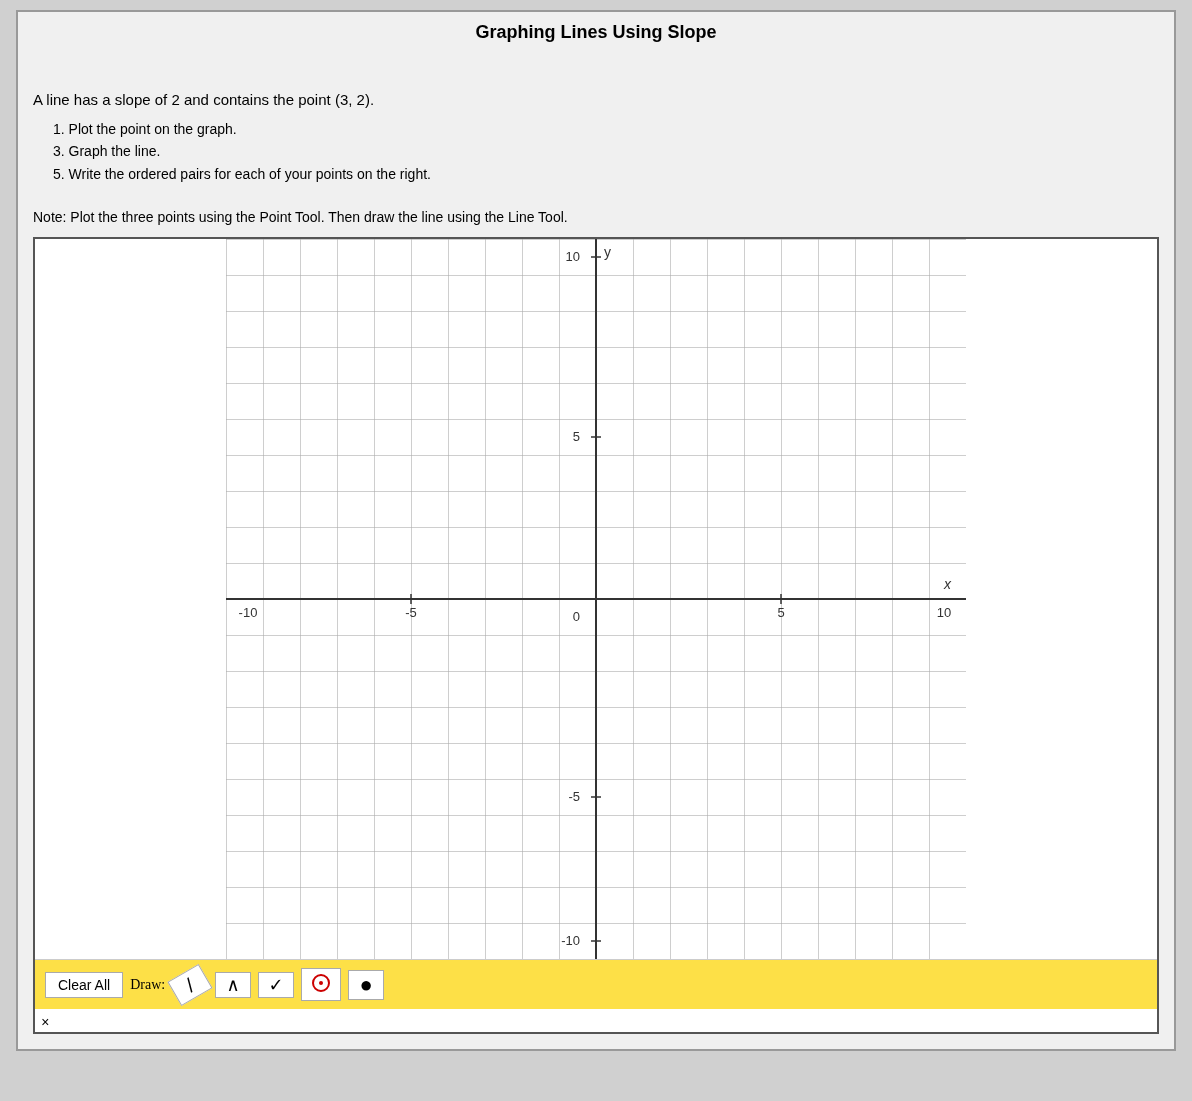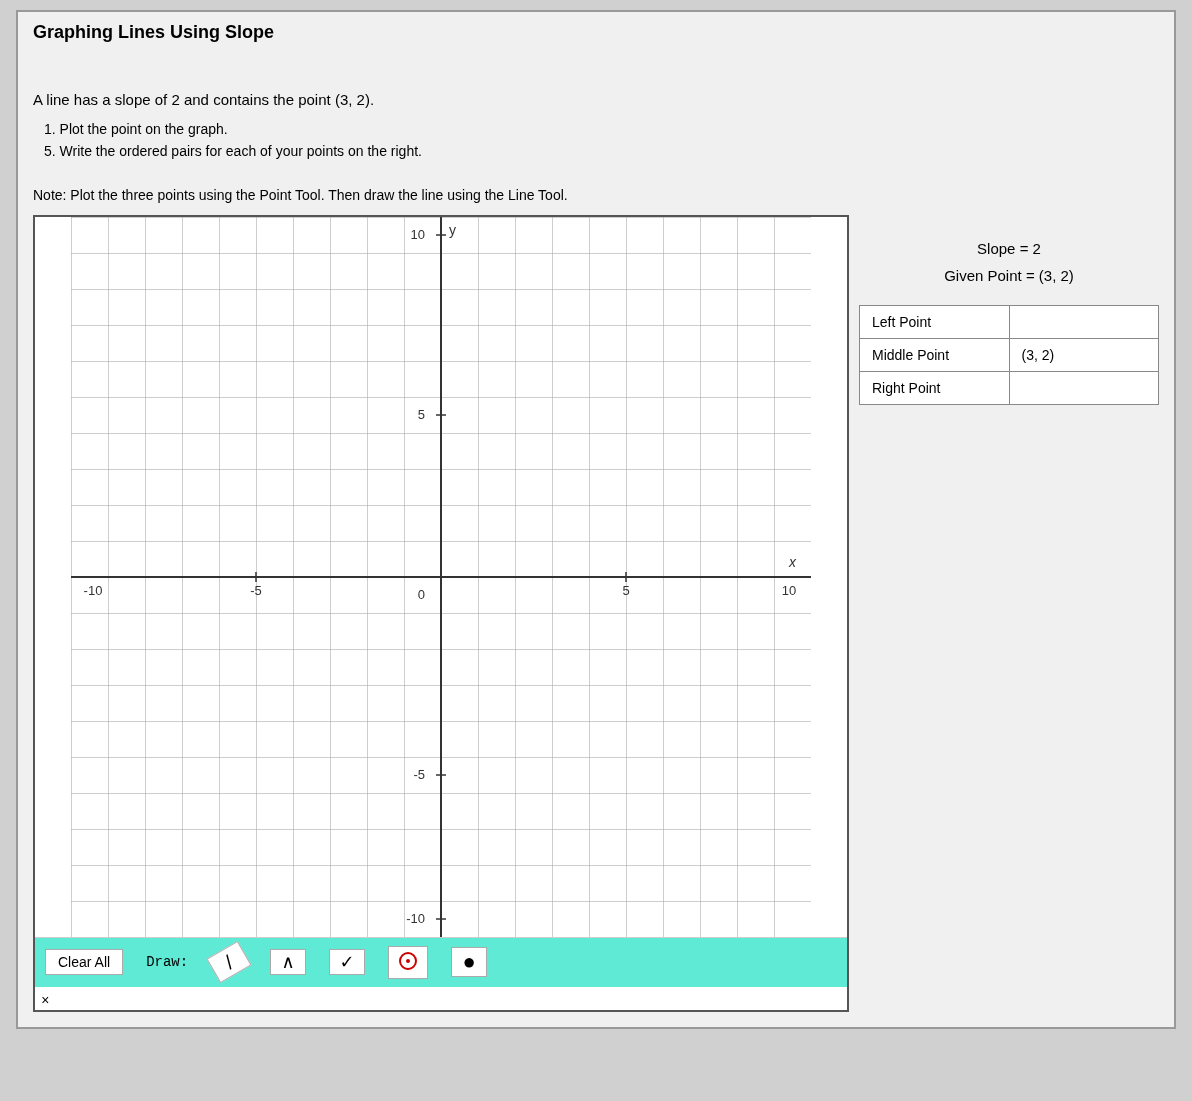--- a/index.html
+++ b/index.html
@@ -13,34 +13,35 @@
       justify-content: center;
       padding: 10px;
     }
     .main-container {
       background: #f0f0f0;
       border: 2px solid #999;
       width: 1160px;
       padding: 10px 15px 15px 15px;
     }
     .page-title {
+      text-align: center;
       font-size: 18px;
       font-weight: bold;
       margin-bottom: 8px;
       font-family: Arial, sans-serif;
     }
     .problem-text {
       font-size: 15px;
       margin-bottom: 10px;
       font-family: Arial, sans-serif;
       margin-top: 48px;
     }
     .instructions {
       font-size: 14px;
-      margin-left: 11px;
+      margin-left: 20px;
       margin-bottom: 6px;
       font-family: Arial, sans-serif;
       line-height: 1.6;
     }
     .note-text {
       font-size: 14px;
       margin-bottom: 12px;
       font-family: Arial, sans-serif;
     }
     .content-area {
@@ -66,34 +67,34 @@
     }
     .graph-svg {
       width: 100%;
       height: 100%;
     }
     .toolbar {
       display: flex;
       align-items: center;
       padding: 8px 10px;
       border-top: 1px solid #ccc;
-      gap: 23px;
-      background: #5eead4;
+      gap: 7px;
+      background: #fde047;
     }
     .clear-all-btn {
       border: 1px solid #aaa;
       background: white;
       padding: 4px 12px;
       font-size: 14px;
       cursor: pointer;
       font-family: Arial, sans-serif;
     }
     .draw-label {
       font-size: 14px;
-      font-family: Liberation Mono, monospace;
+      font-family: Liberation Serif, serif;
     }
     .tool-btn {
       border: 1px solid #aaa;
       background: white;
       padding: 3px 8px;
       font-size: 18px;
       cursor: pointer;
       line-height: 1;
       min-width: 36px;
       text-align: center;
@@ -144,20 +145,21 @@
 
 <div class="main-container">
   <div class="page-title">Graphing Lines Using Slope</div>
 
   <div class="problem-text">
     A line has a slope of 2 and contains the point (3,&nbsp;2).
   </div>
 
   <div class="instructions">
     <div>1. Plot the point on the graph.</div>
+    <div>3. Graph the line.</div>
     <div>5. Write the ordered pairs for each of your points on the right.</div>
   </div>
 
   <br>
   <div class="note-text">Note: Plot the three points using the Point Tool. Then draw the line using the Line Tool.</div>
 
   <div class="content-area">
 
     <div class="graph-section">
       <div class="graph-canvas">
@@ -214,37 +216,14 @@
             <circle cx="11" cy="11" r="8" fill="none" stroke="#c00" stroke-width="2"></circle>
             <circle cx="11" cy="11" r="2" fill="#c00"></circle>
           </svg>
         </button>
         <button class="tool-btn" style="font-size:22px;">●</button>
       </div>
 
       <div class="bottom-x" style="padding: 2px 6px;">×</div>
     </div>
 
-    <div class="right-panel">
-      <div class="slope-info">
-        <div>Slope = 2</div>
-        <div>Given Point = (3,&nbsp;2)</div>
-      </div>
-
-      <table class="points-table">
-        <tbody>
-          <tr>
-            <td class="label-cell">Left Point</td>
-            <td class="value-cell"></td>
-          </tr>
-          <tr>
-            <td class="label-cell">Middle Point</td>
-            <td class="value-cell">(3,&nbsp;2)</td>
-          </tr>
-          <tr>
-            <td class="label-cell">Right Point</td>
-            <td class="value-cell"></td>
-          </tr>
-        </tbody>
-      </table>
-    </div>
   </div>
 </div>
 
 </body></html>

